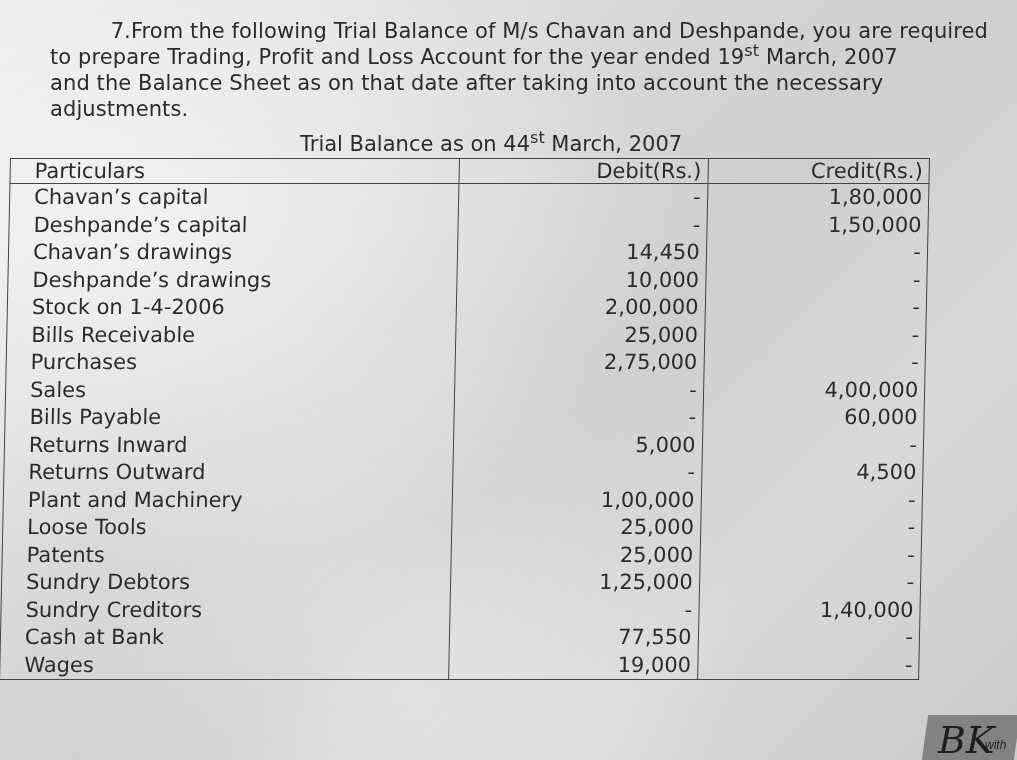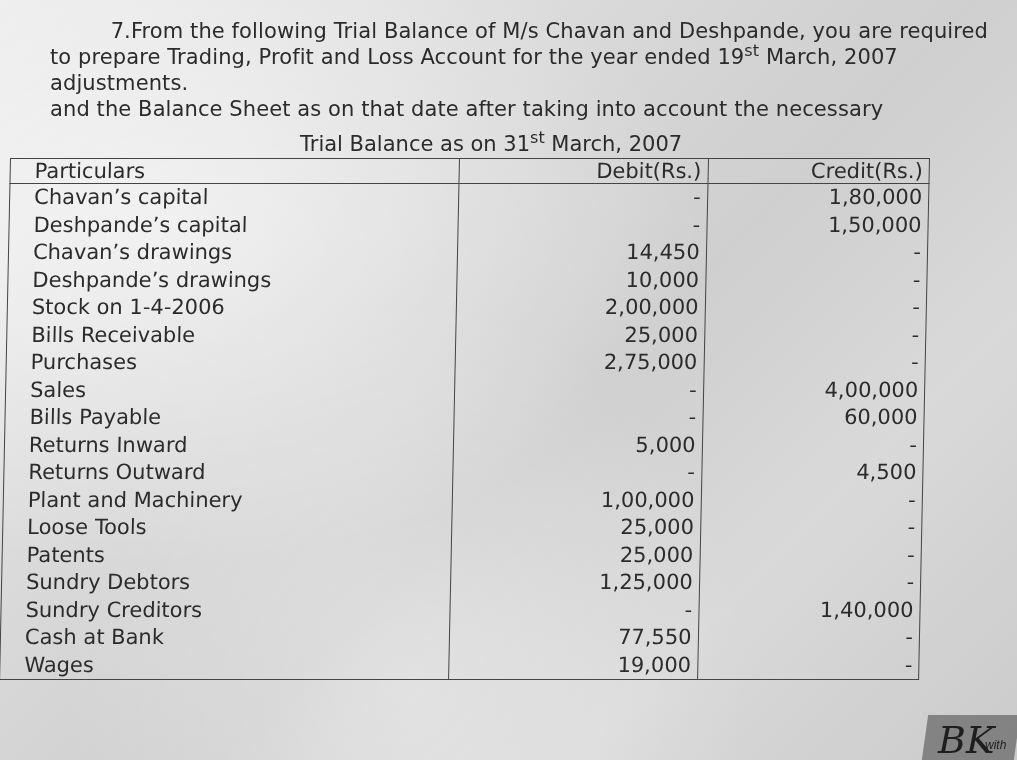--- a/index.html
+++ b/index.html
@@ -117,25 +117,25 @@
 </head>
 <body>
 
 <div class="shade"></div>
 
 <div class="question">
   <span class="line first">
     <span class="num">7.</span><span>From the following Trial Balance of M/s Chavan and Deshpande, you are required</span>
   </span>
   <span class="line"><span>to prepare Trading, Profit and Loss Account for the year ended 19</span><sup>st</sup><span> March, 2007</span></span>
+  <span class="line">and the Balance Sheet as on that date after taking into account the necessary</span>
   <span class="line">adjustments.</span>
-  <span class="line">and the Balance Sheet as on that date after taking into account the necessary</span>
 </div>
 
-<div class="tb-title"><span>Trial Balance as on 31</span><sup>st</sup><span> March, 2007</span></div>
+<div class="tb-title"><span>Trial Balance as on 44</span><sup>st</sup><span> March, 2007</span></div>
 
 <table class="tb">
   <thead>
     <tr>
       <th class="col-part">Particulars</th>
       <th class="col-debit">Debit(Rs.)</th>
       <th class="col-credit">Credit(Rs.)</th>
     </tr>
   </thead>
   <tbody id="tb-body">

